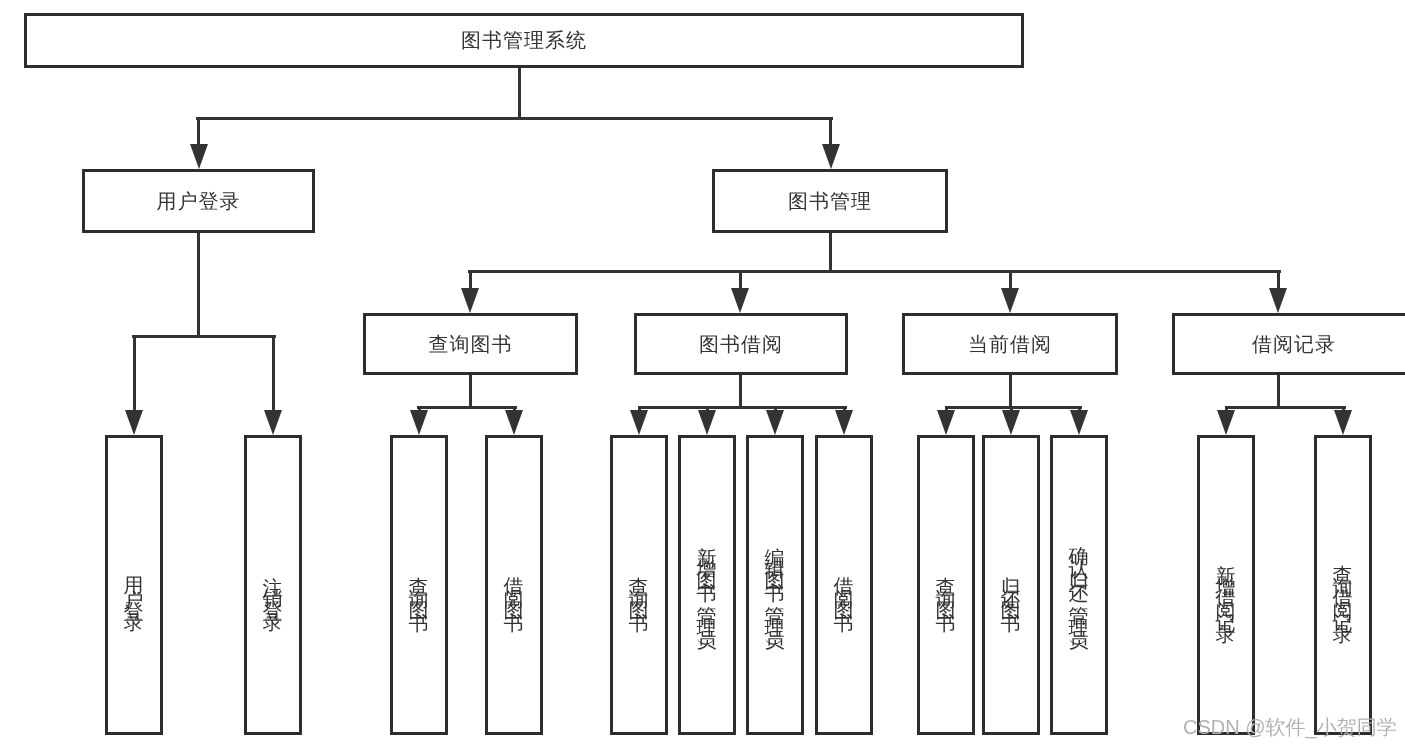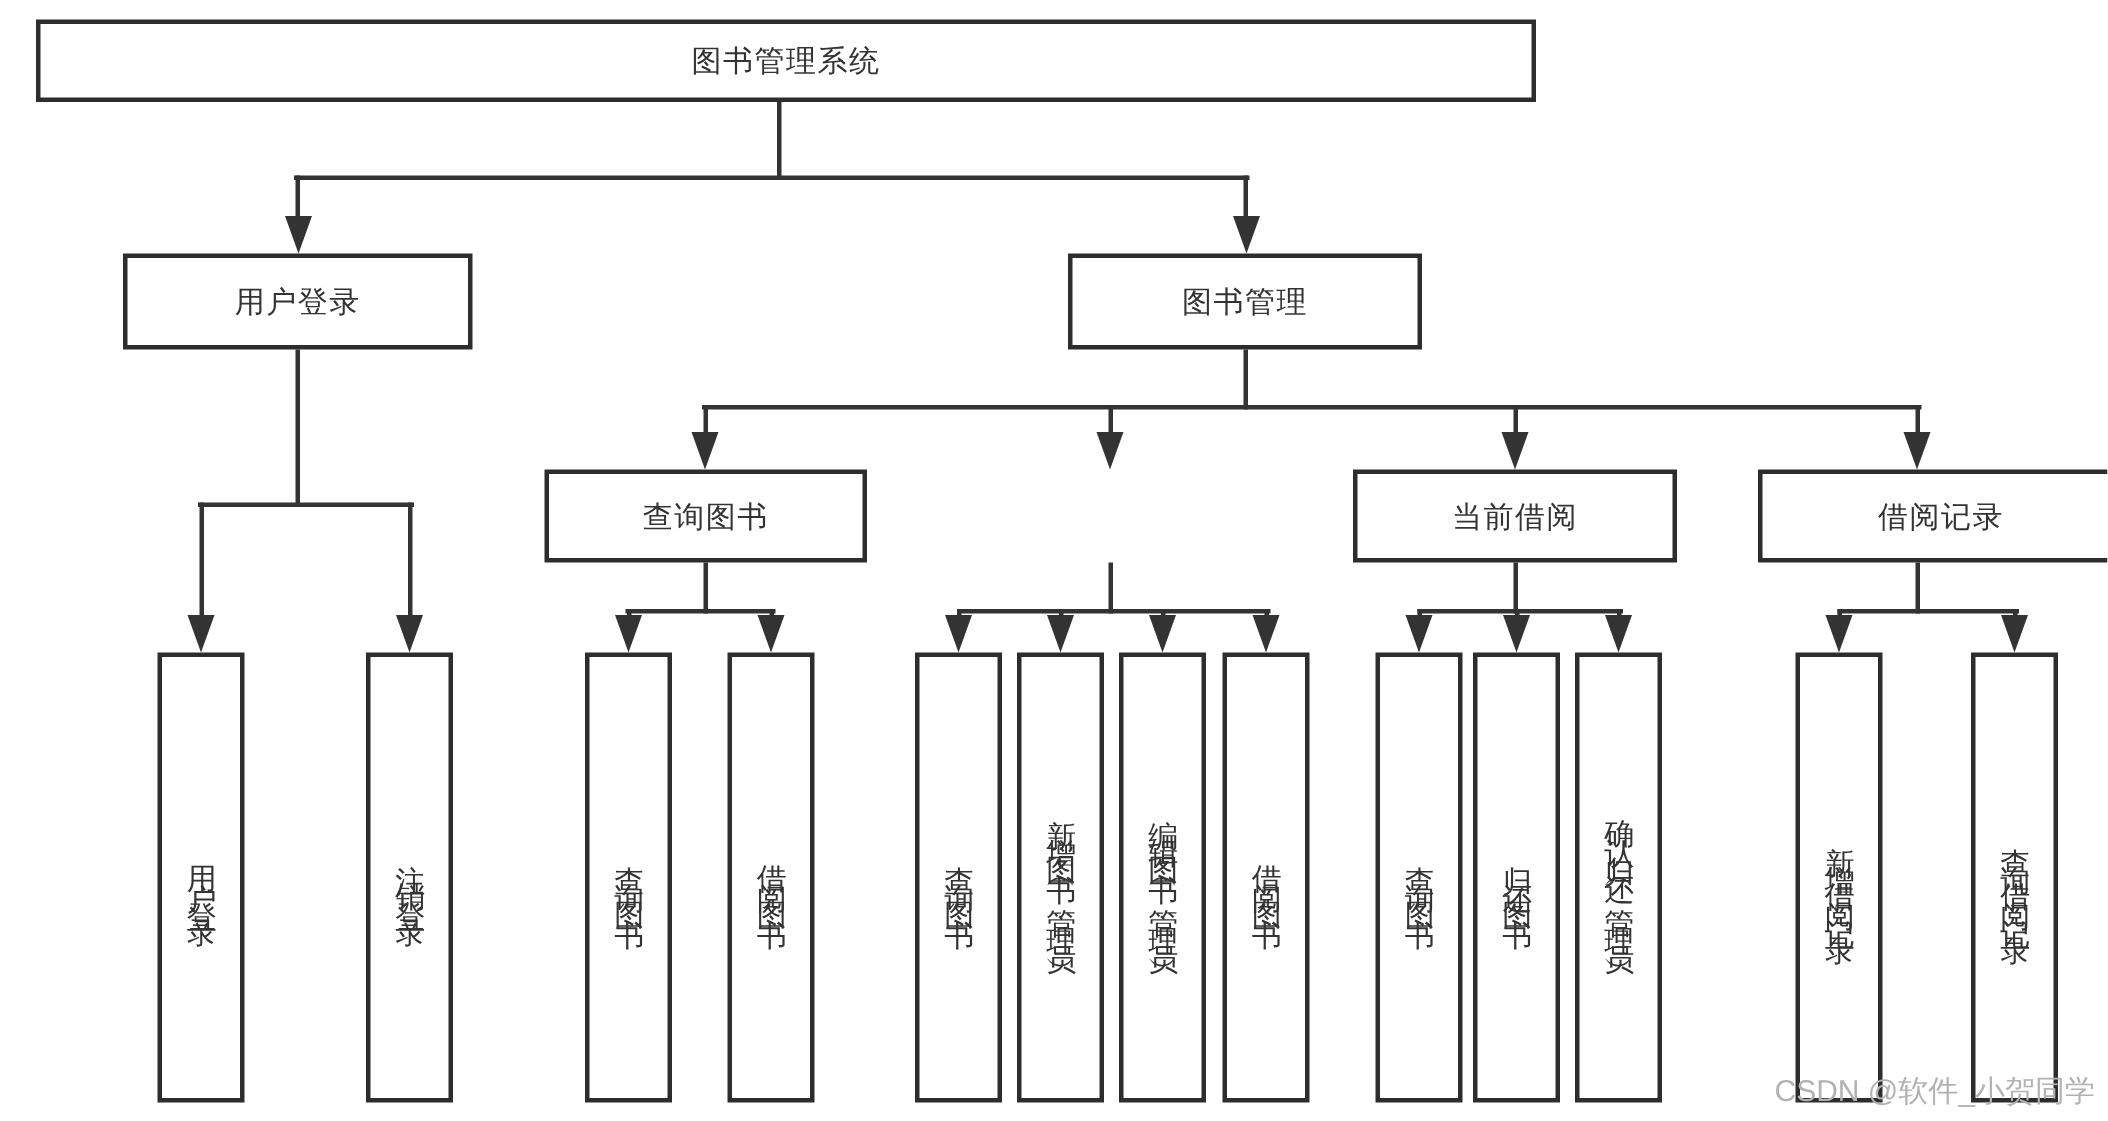--- a/index.html
+++ b/index.html
@@ -54,20 +54,23 @@
 
   <div class="box" style="left:82px;top:169px;width:233px;height:64px;">
     <span>用户登录</span>
   </div>
   <div class="box" style="left:712px;top:169px;width:236px;height:64px;">
     <span>图书管理</span>
   </div>
 
   <div class="box" style="left:363px;top:313px;width:215px;height:62px;">
     <span>查询图书</span>
+  </div>
+  <div class="box" style="left:634px;top:313px;width:214px;height:62px;">
+    <span>图书借阅</span>
   </div>
   <div class="box" style="left:902px;top:313px;width:216px;height:62px;">
     <span>当前借阅</span>
   </div>
   <div class="box" style="left:1172px;top:313px;width:244px;height:62px;">
     <span>借阅记录</span>
   </div>
 
   <div class="vbox" style="left:105px;top:435px;width:58px;height:300px;">
     <span>用户登录</span>

